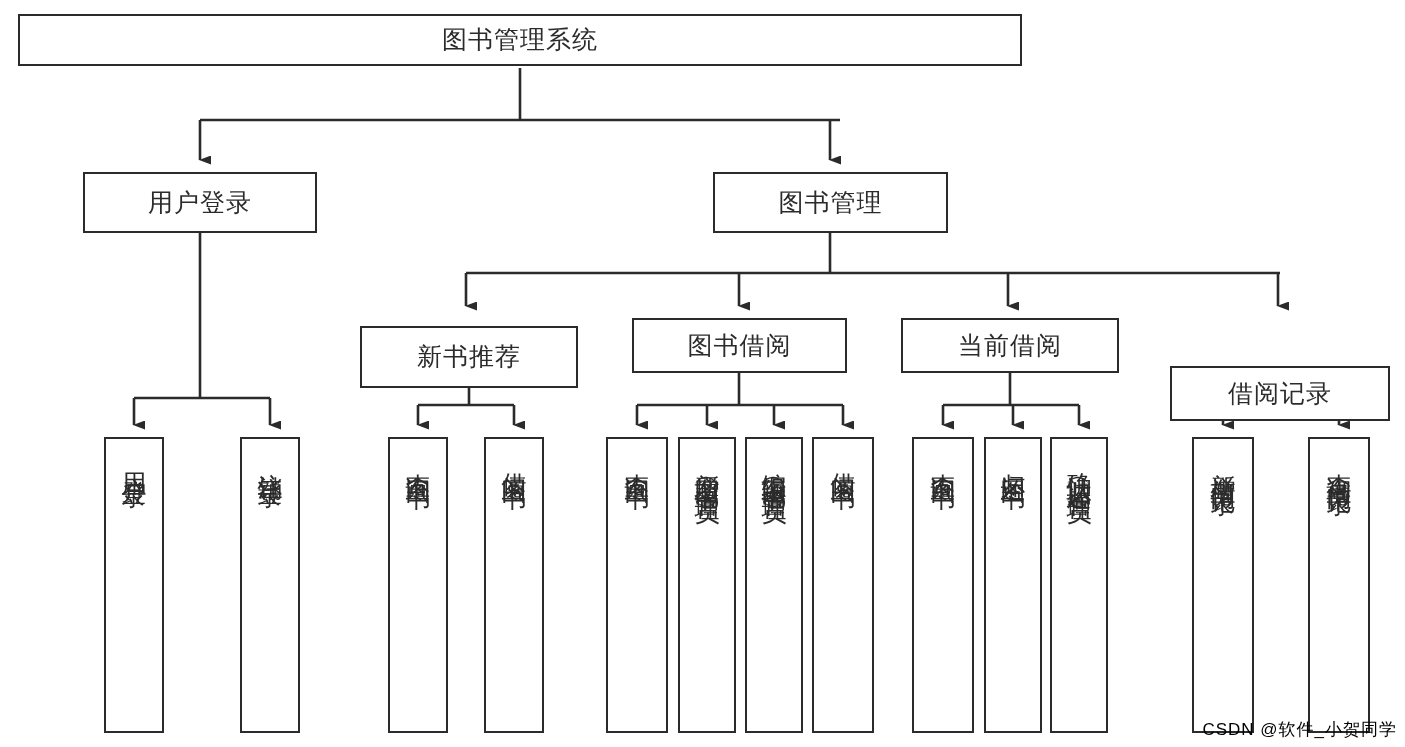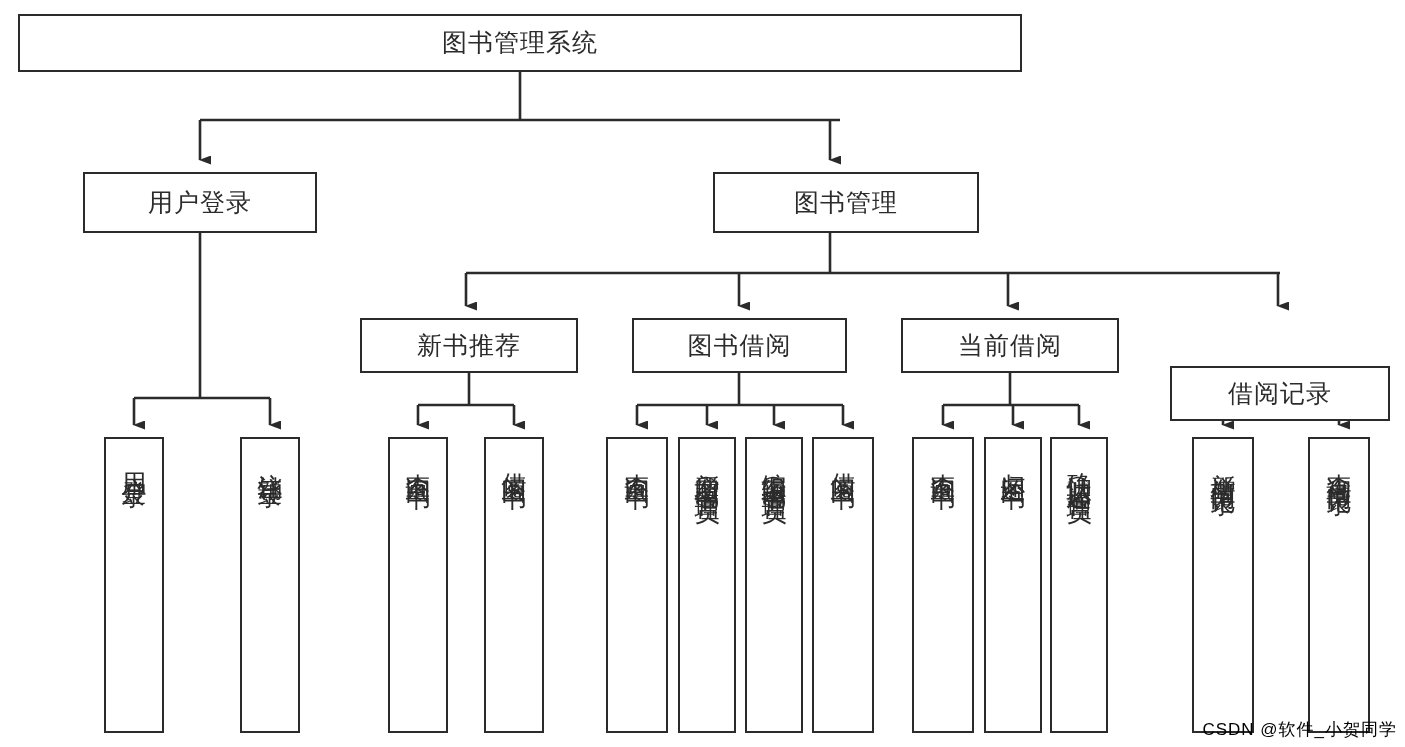--- a/index.html
+++ b/index.html
@@ -64,32 +64,32 @@
       <path d="M1013,405 L1013,425" marker-end="url(#arw)"></path>
       <path d="M1079,405 L1079,425" marker-end="url(#arw)"></path>
 
       <path d="M1280,373 L1280,405"></path>
       <path d="M1223,405 L1339,405"></path>
       <path d="M1223,405 L1223,425" marker-end="url(#arw)"></path>
       <path d="M1339,405 L1339,425" marker-end="url(#arw)"></path>
     </g>
   </svg>
 
-  <div class="node horiz root" style="left: 18px; top: 14px; width: 1004px; height: 58px;">
+  <div class="node horiz root" style="left: 18px; top: 14px; width: 1004px; height: 52px;">
     <span>图书管理系统</span>
   </div>
 
   <div class="node horiz" style="left: 83px; top: 172px; width: 234px; height: 61px;">
     <span>用户登录</span>
   </div>
-  <div class="node horiz" style="left: 713px; top: 172px; width: 266px; height: 61px; justify-content: center;">
+  <div class="node horiz" style="left: 713px; top: 172px; width: 235px; height: 61px; justify-content: center;">
     <span>图书管理</span>
   </div>
 
-  <div class="node horiz" style="left: 360px; top: 318px; width: 218px; height: 55px;">
+  <div class="node horiz" style="left: 360px; top: 326px; width: 218px; height: 62px;">
     <span>新书推荐</span>
   </div>
   <div class="node horiz" style="left: 632px; top: 318px; width: 215px; height: 55px;">
     <span>图书借阅</span>
   </div>
   <div class="node horiz" style="left: 901px; top: 318px; width: 218px; height: 55px; align-items: center;">
     <span>当前借阅</span>
   </div>
   <div class="node horiz" style="left: 1170px; top: 318px; width: 220px; height: 55px; margin-top: 48px;">
     <span>借阅记录</span>

